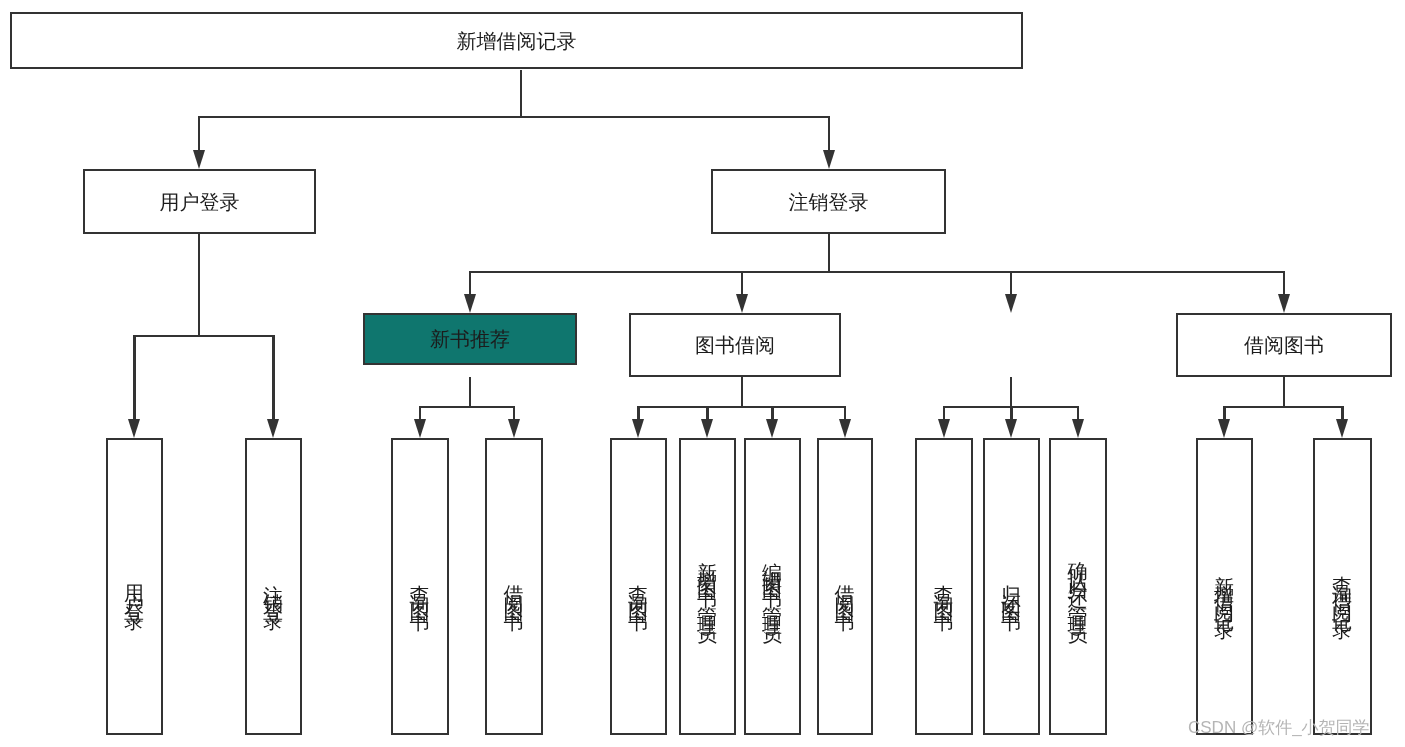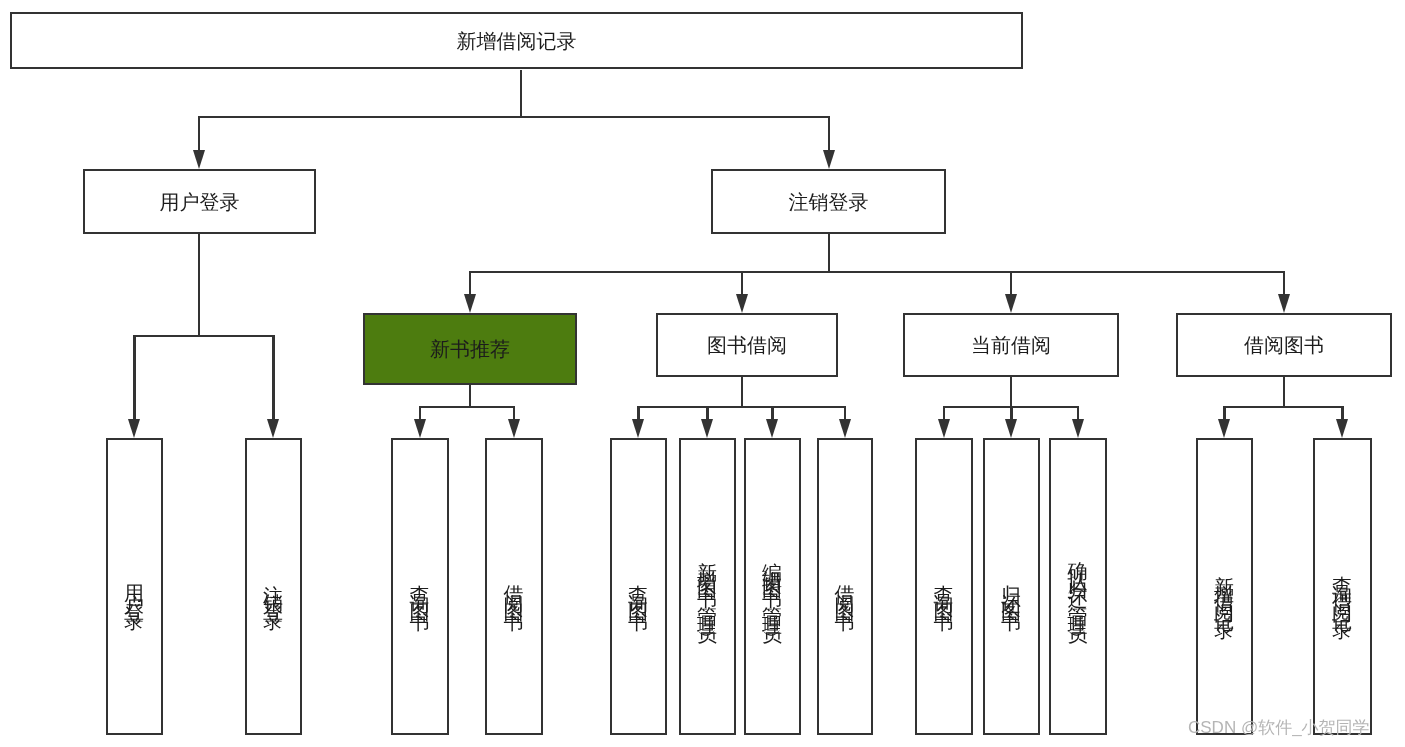--- a/index.html
+++ b/index.html
@@ -116,28 +116,25 @@
     <div class="arrow" style="left: 1336px; top: 419px; border-top-color: rgb(51, 51, 51);"></div>
     <div class="node" style="left: 10px; top: 12px; width: 1013px; height: 57px; border-color: rgb(51, 51, 51); background: rgb(255, 255, 255); color: rgb(28, 28, 28);">
       <span>新增借阅记录</span>
     </div>
     <div class="node" style="left: 83px; top: 169px; width: 233px; height: 65px; border-color: rgb(51, 51, 51); background: rgb(255, 255, 255); color: rgb(28, 28, 28);">
       <span>用户登录</span>
     </div>
     <div class="node" style="left: 711px; top: 169px; width: 235px; height: 65px; border-color: rgb(51, 51, 51); background: rgb(255, 255, 255); color: rgb(28, 28, 28);">
       <span>注销登录</span>
     </div>
-    <div class="node" style="left: 363px; top: 313px; width: 214px; height: 72px; border-color: rgb(51, 51, 51); background: #4d7c0f; color: rgb(28, 28, 28);">
+    <div class="node" style="left: 363px; top: 313px; width: 214px; height: 52px; border-color: rgb(51, 51, 51); background: #0f766e; color: rgb(28, 28, 28);">
       <span>新书推荐</span>
     </div>
-    <div class="node" style="left: 656px; top: 313px; width: 182px; height: 64px; border-color: rgb(51, 51, 51); background: rgb(255, 255, 255); color: rgb(28, 28, 28);">
+    <div class="node" style="left: 629px; top: 313px; width: 212px; height: 64px; border-color: rgb(51, 51, 51); background: rgb(255, 255, 255); color: rgb(28, 28, 28);">
       <span>图书借阅</span>
-    </div>
-    <div class="node" style="left: 903px; top: 313px; width: 216px; height: 64px; border-color: rgb(51, 51, 51); background: rgb(255, 255, 255); color: rgb(28, 28, 28);">
-      <span>当前借阅</span>
     </div>
     <div class="node" style="left: 1176px; top: 313px; width: 216px; height: 64px; border-color: rgb(51, 51, 51); background: rgb(255, 255, 255); color: rgb(28, 28, 28);">
       <span>借阅图书</span>
     </div>
     <div class="node" style="left: 106px; top: 438px; width: 57px; height: 297px; border-color: rgb(51, 51, 51); background: rgb(255, 255, 255); color: rgb(28, 28, 28);">
       <span class="vtext">用户登录</span>
     </div>
     <div class="node" style="left: 245px; top: 438px; width: 57px; height: 297px; border-color: rgb(51, 51, 51); background: rgb(255, 255, 255); color: rgb(28, 28, 28);">
       <span class="vtext">注销登录</span>
     </div>

